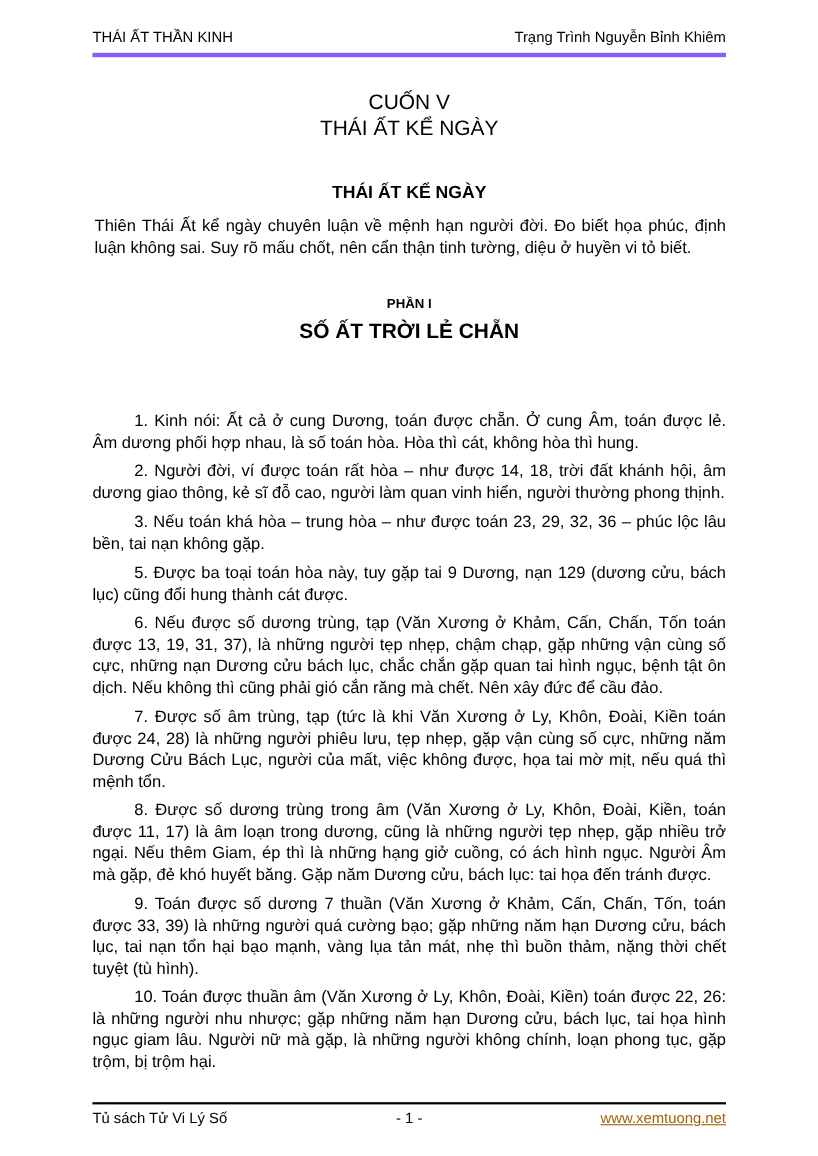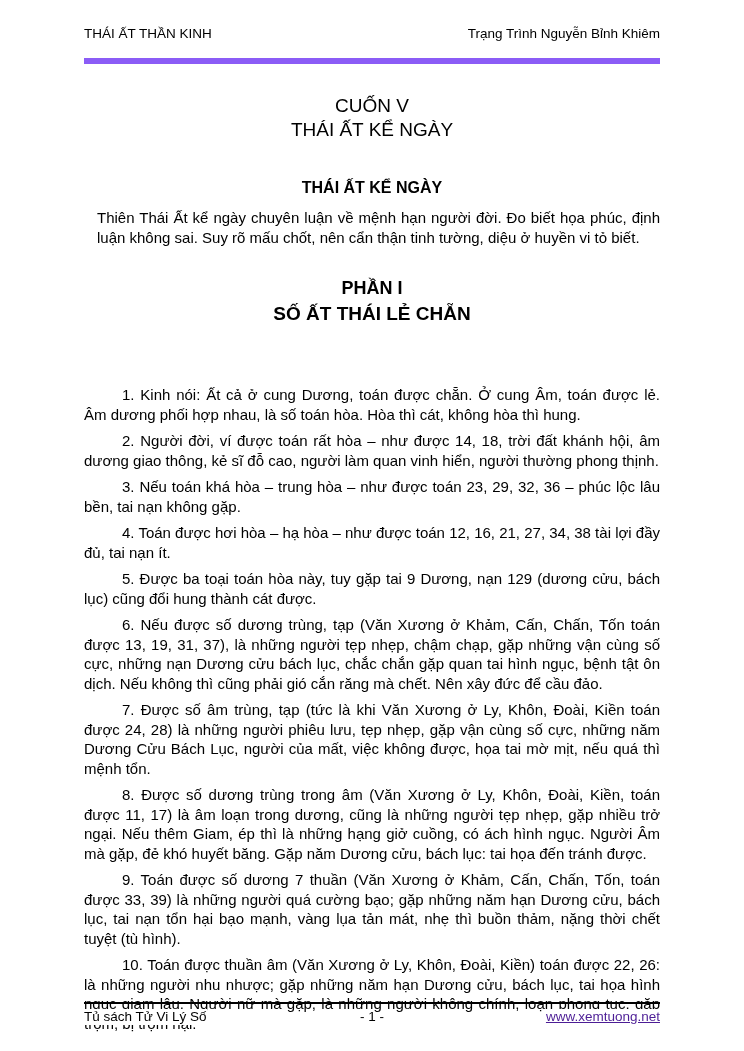--- a/index.html
+++ b/index.html
@@ -12,46 +12,46 @@
   .page {
     box-sizing: border-box;
     width: 744px; height: 1051px;
     padding: 26px 84px 0 84px;
     position: relative;
   }
   
   .hdr {
     display: flex; justify-content: space-between; align-items: flex-end;
     font-size: 13.5px; line-height: 16px;
-    padding-bottom: 16px;
-    border-bottom: 6px solid #8b5cf6;
+    padding-bottom: 6px;
+    border-bottom: 4px solid #8b5cf6;
   }
   
   .center { text-align: center; }
   .vol-title { margin: 30px 0 0 0; font-weight: normal; font-size: 19px; line-height: 24px; }
   .sec-heading { margin: 36px 0 0 0; font-weight: bold; font-size: 16px; line-height: 20px; }
   .part-block { margin: 30px 0 0 0; font-weight: bold; }
-  .part-l1 { font-size: 18px; line-height: 22px; }
+  .part-l1 { font-size: 12px; line-height: 22px; }
   .part-l2 { font-size: 19px; line-height: 30px; }
   
   .bodytext { font-size: 15px; line-height: 19.5px; text-align: justify; }
-  .intro { margin: 10px 0 0 13px; }
+  .intro { margin: 10px 0 0 2px; }
   .items { margin-top: 56px; }
   .item { text-indent: 38px; margin: 0 0 7px 0; }
   
   .ftr {
     position: absolute; left: 84px; right: 84px; bottom: 26px;
     border-top: 2px solid #000;
     padding-top: 5px;
     font-size: 13.5px; line-height: 16px;
     display: flex; justify-content: space-between; align-items: baseline;
   }
   .ftr-center { position: absolute; left: 0; right: 0; text-align: center; }
   .ftr-left, .ftr-right { position: relative; z-index: 1; background: #fff; }
-  .link { text-decoration: underline; color: #4c1d95; cursor: pointer; }
+  .link { text-decoration: underline; color: #a16207; cursor: pointer; }
 </style>
 </head>
 <body>
 
 <div class="page">
 
   <div class="hdr">
     <span>THÁI ẤT THẦN KINH</span>
     <span>Trạng Trình Nguyễn Bỉnh Khiêm</span>
   </div>
@@ -60,28 +60,27 @@
     <div>CUỐN V</div>
     <div>THÁI ẤT KỂ NGÀY</div>
   </div>
 
   <div class="sec-heading center">THÁI ẤT KỂ NGÀY</div>
 
   <p class="bodytext intro">Thiên Thái Ất kể ngày chuyên luận về mệnh hạn người đời. Đo biết họa phúc, định luận không sai. Suy rõ mấu chốt, nên cẩn thận tinh tường, diệu ở huyền vi tỏ biết.</p>
 
   <div class="part-block center">
     <div class="part-l1">PHẦN I</div>
-    <div class="part-l2">SỐ ẤT THÁI LẺ CHẴN</div>
+    <div class="part-l2">SỐ ẤT TRỜI LẺ CHẴN</div>
   </div>
 
   <div class="items bodytext">
     <p class="item">1. Kinh nói: Ất cả ở cung Dương, toán được chẵn. Ở cung Âm, toán được lẻ. Âm dương phối hợp nhau, là số toán hòa. Hòa thì cát, không hòa thì hung.</p>
     <p class="item">2. Người đời, ví được toán rất hòa – như được 14, 18, trời đất khánh hội, âm dương giao thông, kẻ sĩ đỗ cao, người làm quan vinh hiển, người thường phong thịnh.</p>
     <p class="item">3. Nếu toán khá hòa – trung hòa – như được toán 23, 29, 32, 36 – phúc lộc lâu bền, tai nạn không gặp.</p>
-    <p class="item">4. Toán được hơi hòa – hạ hòa – như được toán 12, 16, 21, 27, 34, 38 tài lợi đầy đủ, tai nạn ít.</p>
     <p class="item">5. Được ba toại toán hòa này, tuy gặp tai 9 Dương, nạn 129 (dương cửu, bách lục) cũng đổi hung thành cát được.</p>
     <p class="item">6. Nếu được số dương trùng, tạp (Văn Xương ở Khảm, Cấn, Chấn, Tốn toán được 13, 19, 31, 37), là những người tẹp nhẹp, chậm chạp, gặp những vận cùng số cực, những nạn Dương cửu bách lục, chắc chắn gặp quan tai hình ngục, bệnh tật ôn dịch. Nếu không thì cũng phải gió cắn răng mà chết. Nên xây đức để cầu đảo.</p>
     <p class="item">7. Được số âm trùng, tạp (tức là khi Văn Xương ở Ly, Khôn, Đoài, Kiền toán được 24, 28) là những người phiêu lưu, tẹp nhẹp, gặp vận cùng số cực, những năm Dương Cửu Bách Lục, người của mất, việc không được, họa tai mờ mịt, nếu quá thì mệnh tổn.</p>
     <p class="item">8. Được số dương trùng trong âm (Văn Xương ở Ly, Khôn, Đoài, Kiền, toán được 11, 17) là âm loạn trong dương, cũng là những người tẹp nhẹp, gặp nhiều trở ngại. Nếu thêm Giam, ép thì là những hạng giở cuồng, có ách hình ngục. Người Âm mà gặp, đẻ khó huyết băng. Gặp năm Dương cửu, bách lục: tai họa đến tránh được.</p>
     <p class="item">9. Toán được số dương 7 thuần (Văn Xương ở Khảm, Cấn, Chấn, Tốn, toán được 33, 39) là những người quá cường bạo; gặp những năm hạn Dương cửu, bách lục, tai nạn tổn hại bạo mạnh, vàng lụa tản mát, nhẹ thì buồn thảm, nặng thời chết tuyệt (tù hình).</p>
     <p class="item">10. Toán được thuần âm (Văn Xương ở Ly, Khôn, Đoài, Kiền) toán được 22, 26: là những người nhu nhược; gặp những năm hạn Dương cửu, bách lục, tai họa hình ngục giam lâu. Người nữ mà gặp, là những người không chính, loạn phong tục, gặp trộm, bị trộm hại.</p>
   </div>
 
   <div class="ftr">
     <span class="ftr-center">- 1 -</span>

